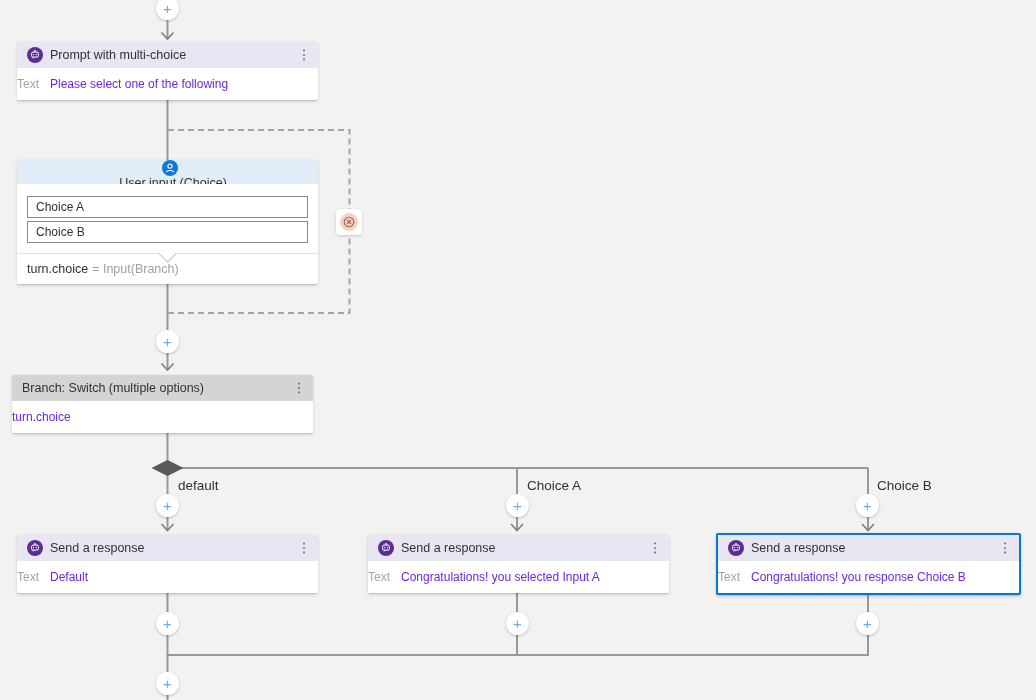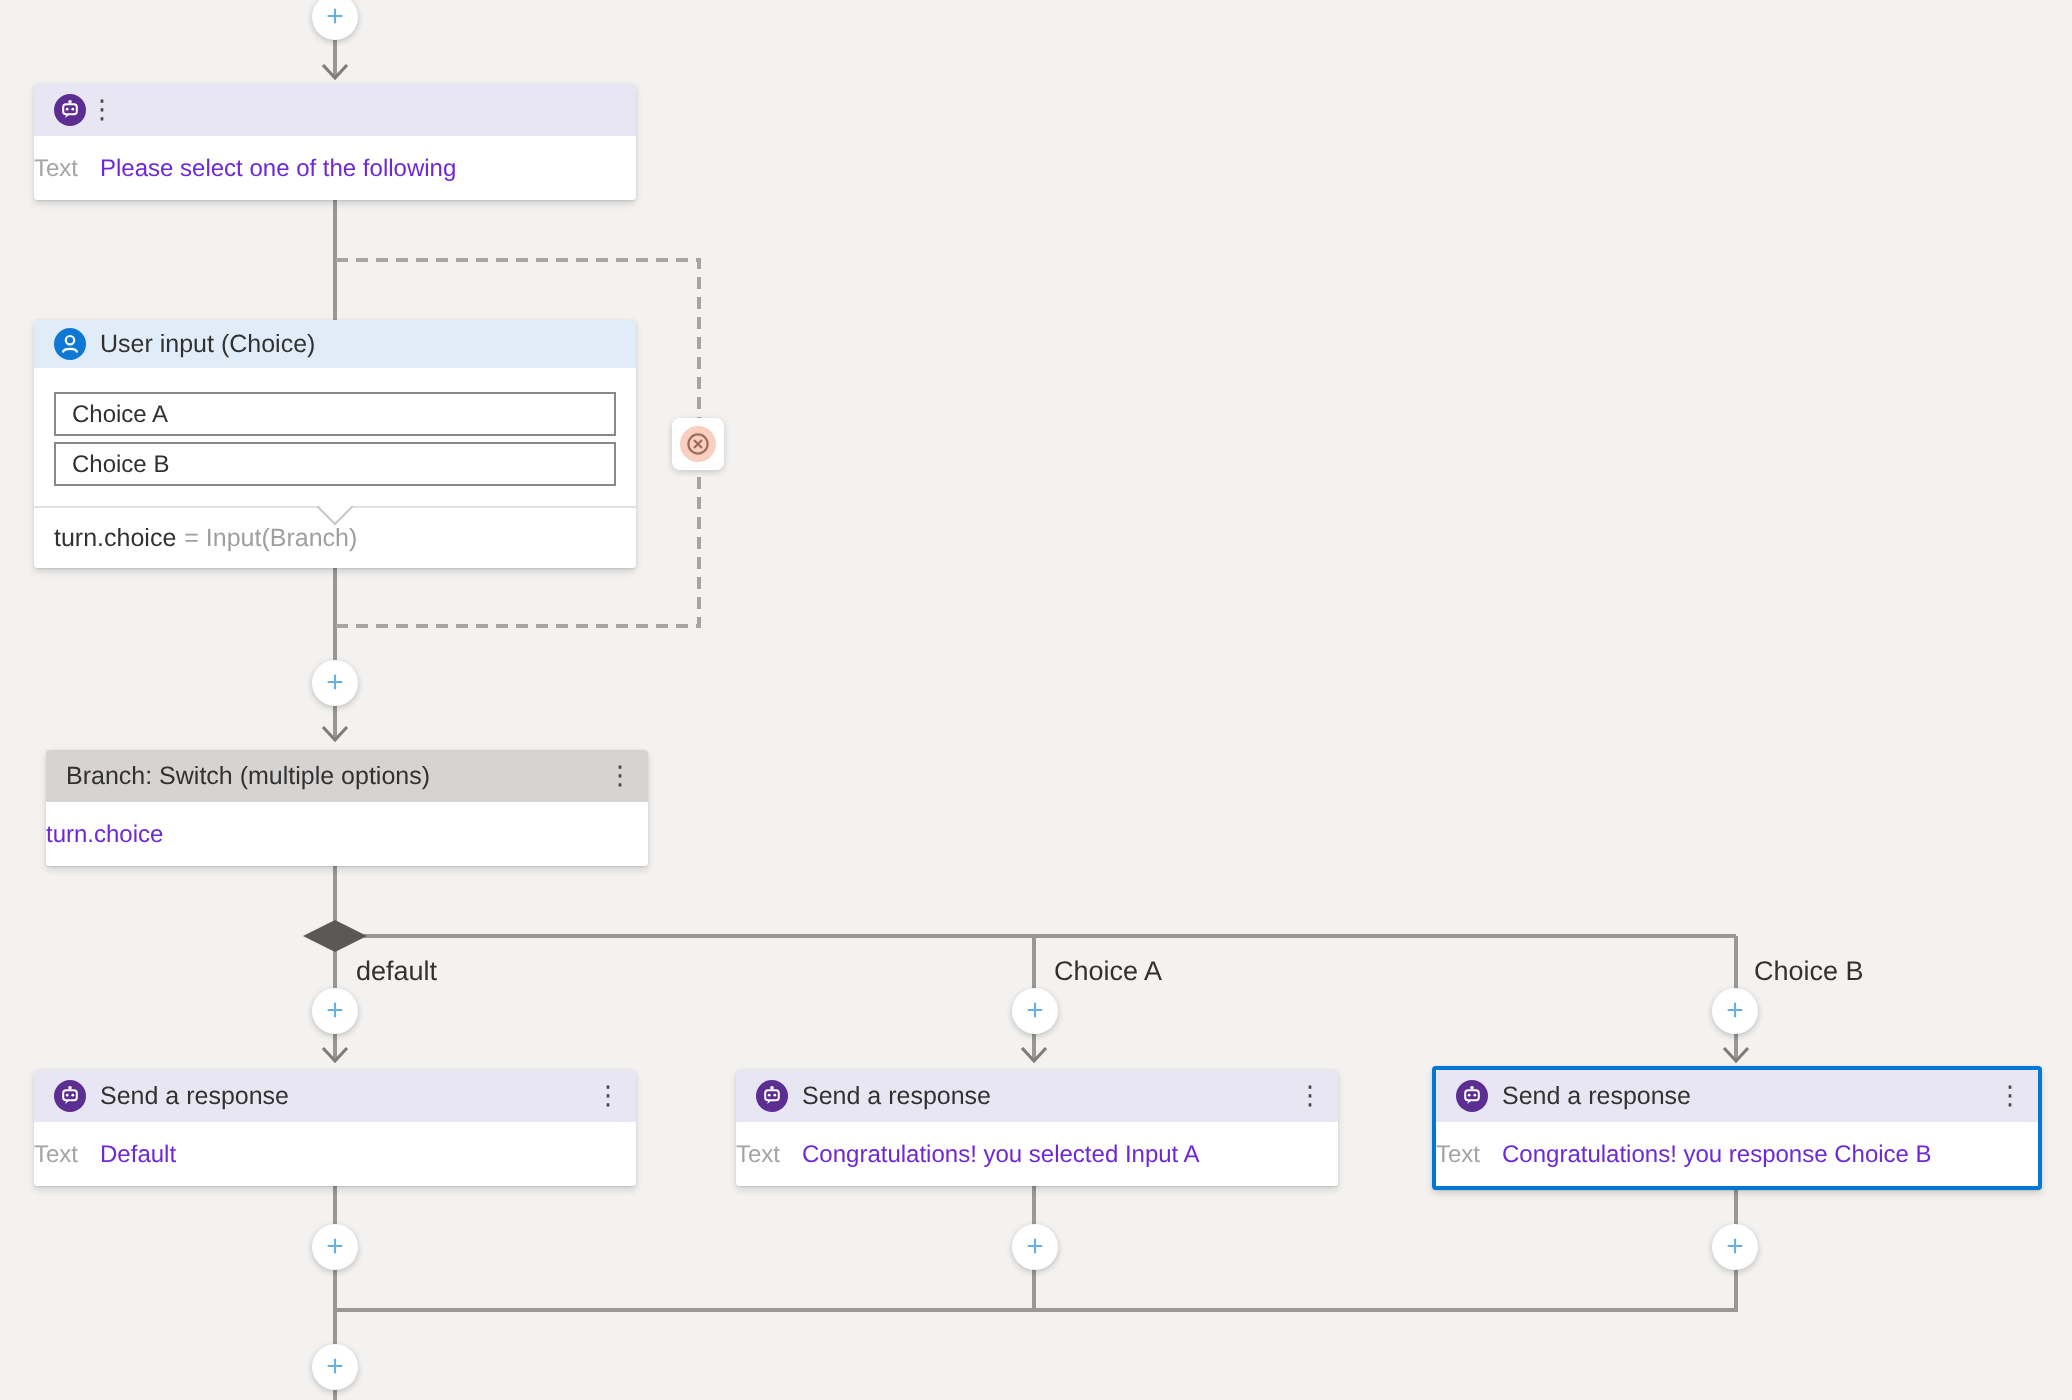--- a/index.html
+++ b/index.html
@@ -11,21 +11,21 @@
 
   .node{position:absolute;width:301px;background:#fff;border-radius:2px;
         box-shadow:0 1.6px 3.6px rgba(0,0,0,.13),0 .3px .9px rgba(0,0,0,.11);
         z-index:2;}
   .node.selected{border:2px solid #0078d4;}
 
   .hdr{height:26px;display:flex;align-items:center;padding:0 6px 0 10px;
        font-size:12.5px;color:#323130;border-radius:2px 2px 0 0;}
   .hdr.h24{height:24px;}
   .hdr.purple{background:#e9e6f3;}
-  .hdr.blue{background:#e1ecf9;}
+  .hdr.blue{background:#e1ecf9;flex-direction:column;}
   .hdr.gray{background:#d5d4d3;}
   .hdr .title{flex:1;margin-left:7px;white-space:nowrap;overflow:hidden;}
   .hdr .menu{width:16px;text-align:center;color:#484644;font-size:13px;
              letter-spacing:0;cursor:pointer;line-height:16px;}
   .icon16{width:16px;height:16px;flex:0 0 16px;display:block;}
 
   .row{height:32px;display:flex;align-items:center;padding:0 0;
        font-size:12px;background:#fff;border-radius:0 0 2px 2px;}
   .flabel{color:#a6a4a2;margin-right:11px;}
   .fvalue{color:#6d28d9;white-space:nowrap;}
@@ -113,20 +113,21 @@
   <div class="node" style="left:17px;top:42px">
     <div class="hdr purple">
       <svg class="icon16" viewBox="0 0 16 16">
         <circle cx="8" cy="8" r="8" fill="#5c2e91"></circle>
         <circle cx="8" cy="3.9" r="0.9" fill="#fff"></circle>
         <rect x="4.6" y="5.1" width="6.8" height="5" rx="1.4" fill="none" stroke="#fff" stroke-width="1"></rect>
         <circle cx="6.6" cy="7.6" r="0.7" fill="#fff"></circle>
         <circle cx="9.4" cy="7.6" r="0.7" fill="#fff"></circle>
         <path d="M6.2 10.1 L5.6 12 L7.8 10.1" fill="#fff"></path>
       </svg>
+      <span class="title">Prompt with multi-choice</span>
       <span class="menu">⋮</span>
     </div>
     <div class="row">
       <span class="flabel">Text</span>
       <span class="fvalue">Please select one of the following</span>
     </div>
   </div>
 
   <div class="node" style="left:17px;top:160px">
     <div class="hdr blue h24">
@@ -141,21 +142,21 @@
       <div class="choice-box">Choice A</div>
       <div class="choice-box">Choice B</div>
     </div>
     <div class="assignment">
       <span class="notch"></span>
       <span class="lhs">turn.choice</span>
       <span class="rhs">= Input(Branch)</span>
     </div>
   </div>
 
-  <div class="node" style="left:23px;top:375px">
+  <div class="node" style="left:12px;top:375px">
     <div class="hdr gray">
       <span class="title" style="margin-left:0">Branch: Switch (multiple options)</span>
       <span class="menu">⋮</span>
     </div>
     <div class="row">
       <span class="fvalue">turn.choice</span>
     </div>
   </div>
 
   <div class="branch-label" style="left:178px;top:478px">default</div>

